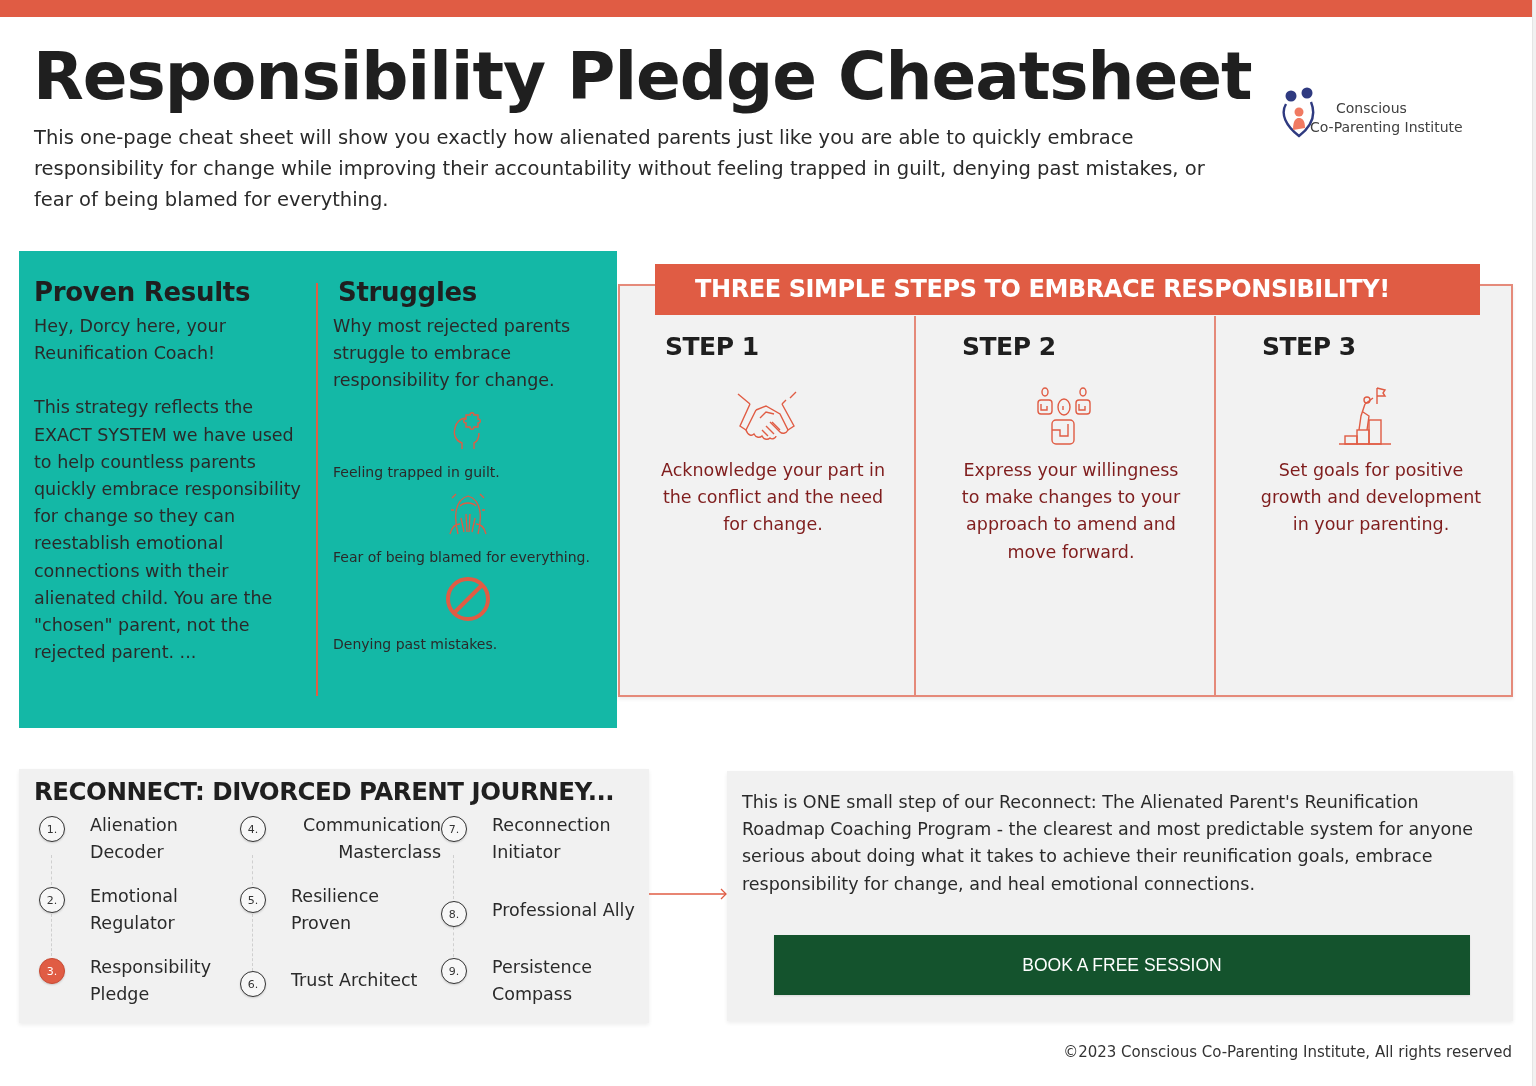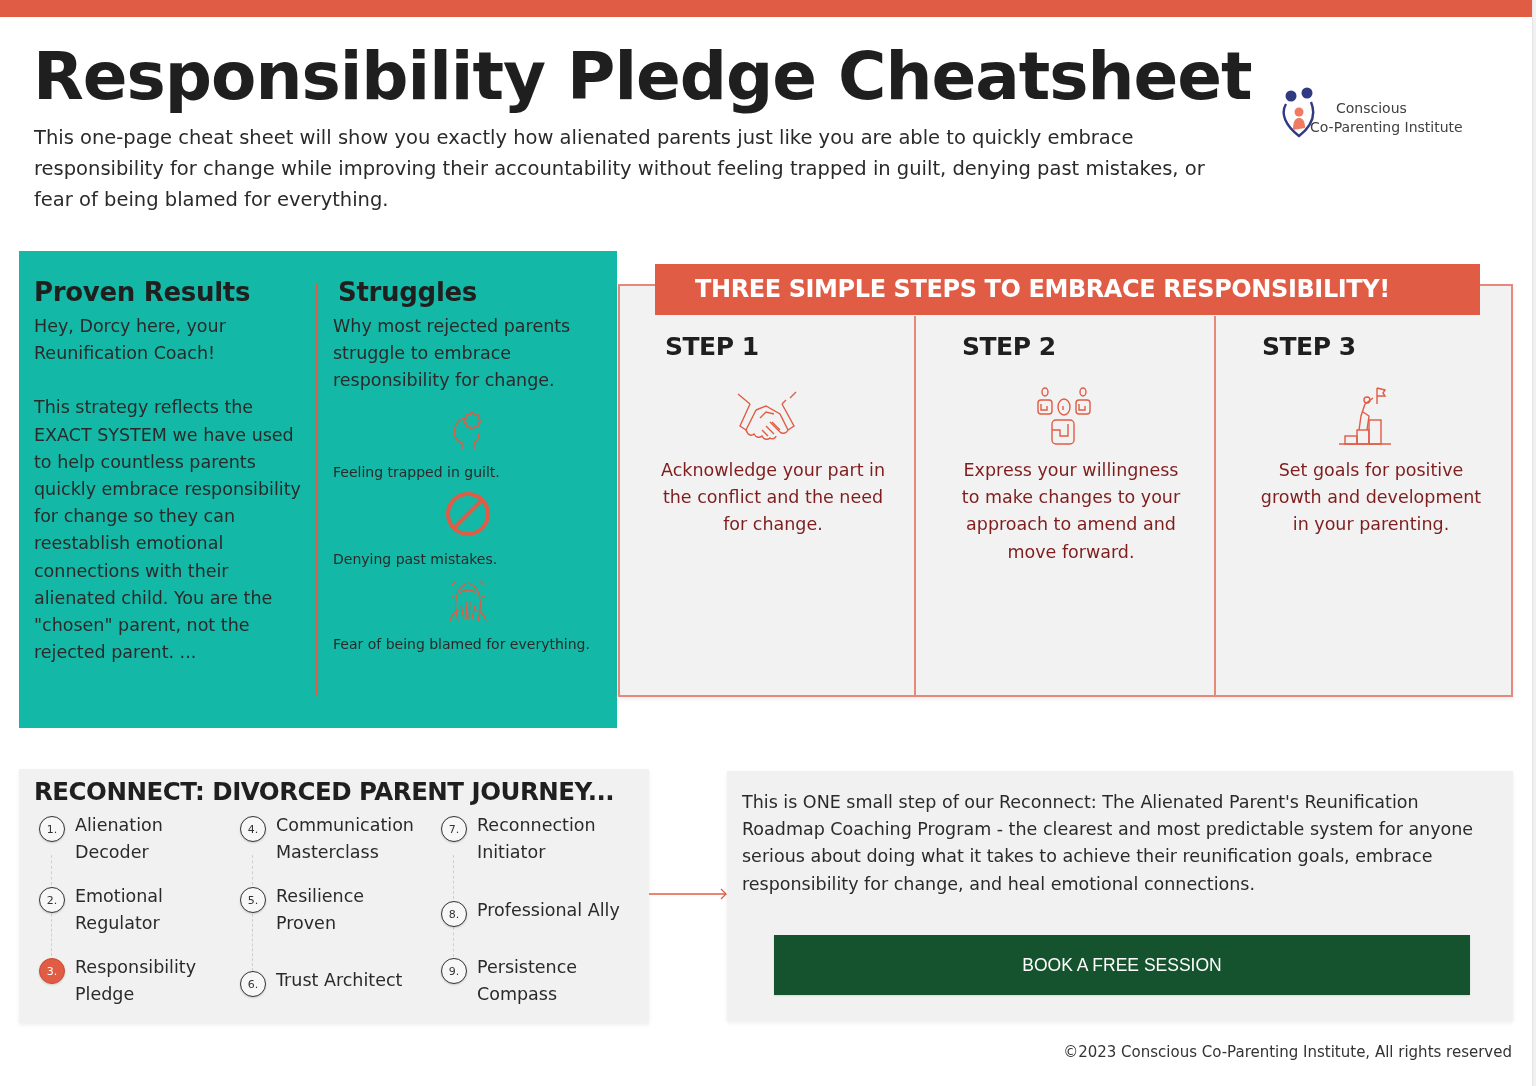--- a/index.html
+++ b/index.html
@@ -30,21 +30,21 @@
   .step { position: absolute; top: 332px; }
   .step-title { font-size: 25px; font-weight: bold; color: #1f1f1f; letter-spacing: -0.5px; }
   .step-icon { position: absolute; }
   .step-desc { position: absolute; text-align: center; font-size: 17.5px; line-height: 27.2px; color: #7f1d1d; }
 
   .journey { position: absolute; left: 19px; top: 769px; width: 630px; height: 254px; background: #f1f1f1; box-shadow: 0 2px 4px rgba(0,0,0,0.07); }
   .journey-title { position: absolute; left: 15px; top: 8px; font-size: 24.5px; font-weight: bold; color: #1f1f1f; letter-spacing: -0.5px; white-space: nowrap; }
   .j-item { position: absolute; display: flex; align-items: flex-start; }
   .j-num { width: 26px; height: 26px; border-radius: 50%; border: 1.5px solid #333; background: #f7f7f7; font-size: 11px; display: flex; align-items: center; justify-content: center; color: #333; flex-shrink: 0; box-shadow: 0 1px 2px rgba(0,0,0,0.15); }
   .j-num.active { background: #e05c44; border-color: #c94a33; color: #fff; }
-  .j-label { margin-left: 10px; font-size: 17.5px; line-height: 27.2px; color: #2a2a2a; margin-top: -4px; }
+  .j-label { margin-left: 25px; font-size: 17.5px; line-height: 27.2px; color: #2a2a2a; margin-top: -4px; }
   .j-connector { position: absolute; width: 0; border-left: 1px dashed #cfcfcf; }
 
   .arrow { position: absolute; left: 649px; top: 886px; width: 79px; height: 16px; }
 
   .cta-panel { position: absolute; left: 727px; top: 771px; width: 786px; height: 250px; background: #f1f1f1; box-shadow: 0 2px 4px rgba(0,0,0,0.07); }
   .cta-text { position: absolute; left: 15px; top: 18px; width: 740px; font-size: 17.5px; line-height: 27.2px; color: #2a2a2a; }
   .cta-button { position: absolute; left: 47px; top: 164px; width: 696px; height: 60px; background: #14532d; color: #fff; font-size: 17.5px; text-align: center; line-height: 60px; border: none; cursor: pointer; box-shadow: 0 1px 2px rgba(0,0,0,0.1); }
   .footer { position: absolute; right: 24px; top: 1043px; font-size: 15px; color: #333; white-space: nowrap; }
 </style>
 </head>
@@ -84,37 +84,37 @@
 
     <div class="struggle" style="margin-top:12px;">
       <svg width="40" height="44" viewBox="0 0 40 44" fill="none" stroke="#e05c44" stroke-width="1.4">
         <path d="M14 42 L14 36 C8 34, 5 28, 7 21 C8 15, 13 11, 18 11"></path>
         <path d="M26 42 L26 36 C30 34, 31 30, 31 26"></path>
         <path d="M18 11 L18 8 L22 8 C22 5, 26 5, 26 8 L30 8 L30 12 C33 12, 33 16, 30 16 L30 20 L26 20 C26 23, 22 23, 22 20 L18 20 L18 16 C15 16, 15 12, 18 12 Z"></path>
       </svg>
       <div class="struggle-label">Feeling trapped in guilt.</div>
     </div>
 
-    <div class="struggle" style="margin-top:4px;">
-      <svg width="48" height="48" viewBox="0 0 48 48" fill="none" stroke="#e05c44" stroke-width="4">
-        <circle cx="24" cy="24" r="20"></circle>
-        <line x1="38" y1="10" x2="10" y2="38"></line>
-      </svg>
-      <div class="struggle-label">Denying past mistakes.</div>
-    </div>
-
     <div class="struggle" style="margin-top:2px;">
       <svg width="44" height="48" viewBox="0 0 44 48" fill="none" stroke="#e05c44" stroke-width="1.3">
         <path d="M12 46 C8 30, 8 12, 22 8 C36 12, 36 30, 32 46"></path>
         <path d="M14 18 C18 14, 26 14, 30 18"></path>
         <path d="M15 30 L18 44 M29 30 L26 44 M20 26 L21 44 M24 26 L23 44"></path>
         <path d="M6 10 L10 6 M38 10 L34 6 M5 22 L8 22 M39 22 L36 22"></path>
         <path d="M4 46 C6 38, 10 36, 14 36 M40 46 C38 38, 34 36, 30 36"></path>
       </svg>
       <div class="struggle-label">Fear of being blamed for everything.</div>
+    </div>
+
+    <div class="struggle" style="margin-top:4px;">
+      <svg width="48" height="48" viewBox="0 0 48 48" fill="none" stroke="#e05c44" stroke-width="4">
+        <circle cx="24" cy="24" r="20"></circle>
+        <line x1="38" y1="10" x2="10" y2="38"></line>
+      </svg>
+      <div class="struggle-label">Denying past mistakes.</div>
     </div>
   </div>
 </section>
 
 <section class="steps-box"></section>
 <div class="steps-banner">THREE SIMPLE STEPS TO EMBRACE RESPONSIBILITY!</div>
 <div class="step-divider" style="left:914px;"></div>
 <div class="step-divider" style="left:1214px;"></div>
 
 <div class="step" style="left:665px;">
@@ -180,21 +180,21 @@
     <span class="j-num">2.</span>
     <span class="j-label" style="width:110px;">Emotional Regulator</span>
   </div>
   <div class="j-item" style="left:20px;top:189px;">
     <span class="j-num active">3.</span>
     <span class="j-label" style="width:130px;">Responsibility Pledge</span>
   </div>
 
   <div class="j-item" style="left:221px;top:47px;">
     <span class="j-num">4.</span>
-    <span class="j-label" style="width:150px;">Communication Masterclass</span>
+    <span class="j-label" style="width:150px;text-align:right;">Communication Masterclass</span>
   </div>
   <div class="j-item" style="left:221px;top:118px;">
     <span class="j-num">5.</span>
     <span class="j-label" style="width:110px;">Resilience Proven</span>
   </div>
   <div class="j-item" style="left:221px;top:202px;">
     <span class="j-num">6.</span>
     <span class="j-label" style="width:150px;">Trust Architect</span>
   </div>
 

